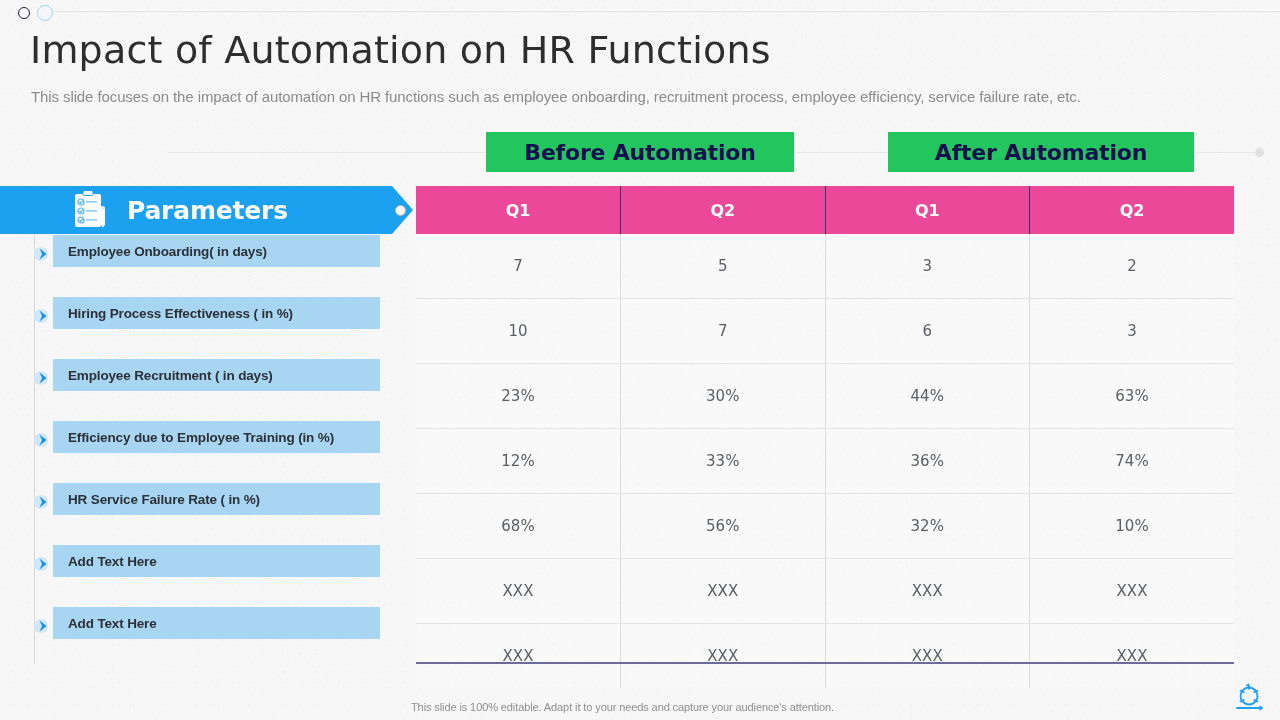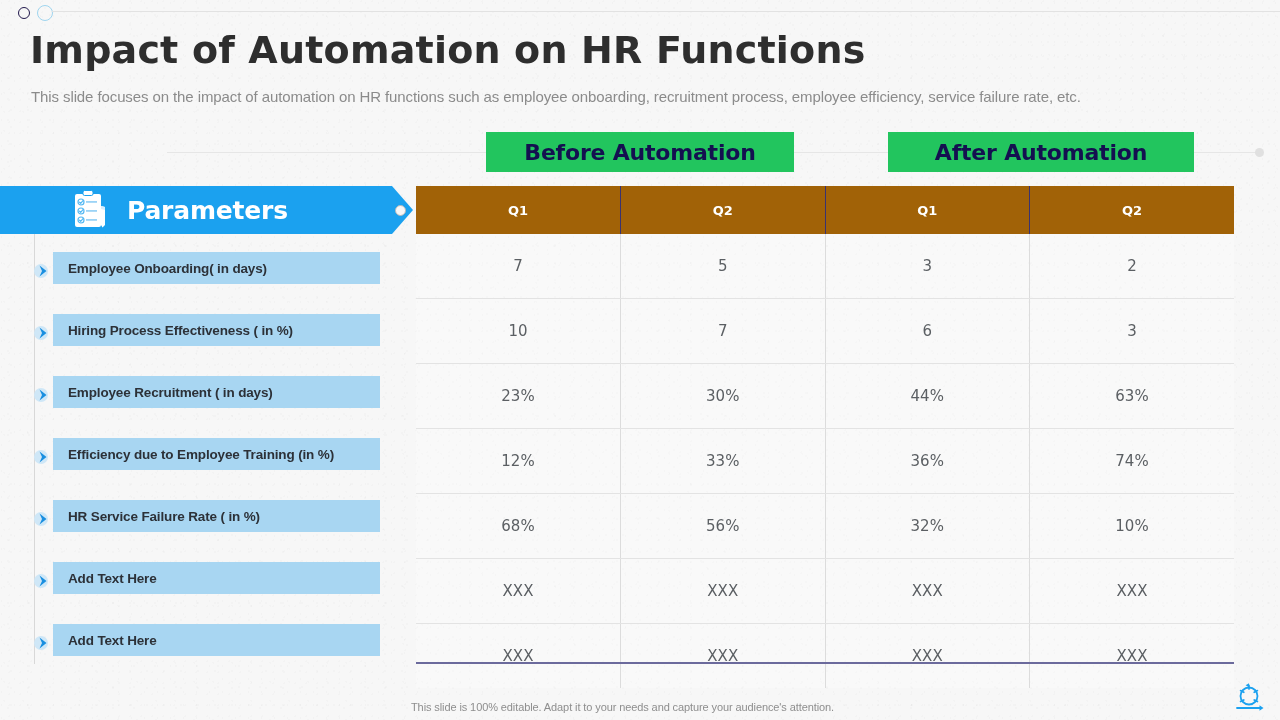--- a/index.html
+++ b/index.html
@@ -26,21 +26,21 @@
   
   .topbar{position:absolute;left:0;top:0;width:1280px;height:24px;z-index:3;}
   .dot{position:absolute;border-radius:50%;background:transparent;}
   .dot-1{left:18px;top:7px;width:10px;height:10px;border:1.4px solid #231a4d;}
   .dot-2{left:37px;top:5px;width:14px;height:14px;border:1.4px solid #9fd5ef;}
   .top-rule{position:absolute;left:52px;top:11px;width:1228px;height:1px;background:#e2e2e2;}
 
   
   .page-title{
     position:absolute;left:30px;top:28px;z-index:3;
-    font-size:38px;font-weight:700;color:#2e2e2e;letter-spacing:.2px;
+    font-size:38px;font-weight:400;color:#2e2e2e;letter-spacing:.2px;
     font-family:"DejaVu Sans", sans-serif;
   }
   .page-subtitle{
     position:absolute;left:31px;top:88px;z-index:3;
     font-size:15px;color:#8b8b8b;letter-spacing:-.1px;
     font-family:"Liberation Sans", sans-serif;
   }
 
   
   .conn-line{position:absolute;left:167px;top:152px;width:1095px;height:1px;background:#e6e6e6;z-index:1;}
@@ -76,38 +76,38 @@
     position:absolute;left:395px;top:205px;width:9px;height:9px;border-radius:50%;
     border:1.3px solid #b9b9b9;background:#f7f7f7;z-index:5;
   }
   .bracket-v{position:absolute;left:58px;top:186px;width:1px;height:48px;background:#1ba1ef;z-index:5;}
   .bracket-h{position:absolute;left:0;top:233px;width:59px;height:1px;background:#1ba1ef;z-index:5;}
 
   
   .rail{position:absolute;left:34px;top:234px;width:1px;height:430px;background:#d8d8d8;z-index:1;}
 
   
-  .param-list{position:absolute;left:0;top:244px;width:400px;z-index:3;text-align:right;}
+  .param-list{position:absolute;left:0;top:227px;width:400px;z-index:3;text-align:right;}
   .param-row{position:relative;height:62px;}
   .chev{position:absolute;left:33px;top:17px;width:20px;height:20px;}
   .param-box{
     position:absolute;left:53px;top:8px;width:327px;height:32px;
     background:#a8d6f2;display:flex;align-items:center;
   }
   .param-text{
     margin-left:15px;font-size:13.5px;font-weight:700;color:#2c3138;
     font-family:"Liberation Sans", sans-serif;letter-spacing:-.15px;
   }
 
   
   .table-wrap{position:absolute;left:416px;top:186px;width:818px;z-index:3;}
   .dtable{border-collapse:collapse;width:818px;table-layout:fixed;}
   .dtable th{
-    background:#a16207;color:#ffffff;height:46px;
-    font-size:13px;font-weight:700;font-family:"DejaVu Sans", sans-serif;
+    background:#ec4899;color:#ffffff;height:46px;
+    font-size:16px;font-weight:700;font-family:"DejaVu Sans", sans-serif;
     border-right:1px solid #3a3270;
   }
   .dtable th:last-child{border-right:none;}
   .dtable td{
     height:62px;text-align:center;vertical-align:middle;
     font-size:15px;color:#5b5f63;font-weight:400;
     border-right:1px solid #dcdcdc;border-bottom:1px solid #e3e3e3;
     font-family:"DejaVu Sans", sans-serif;
     background:rgba(255,255,255,.25);
   }

